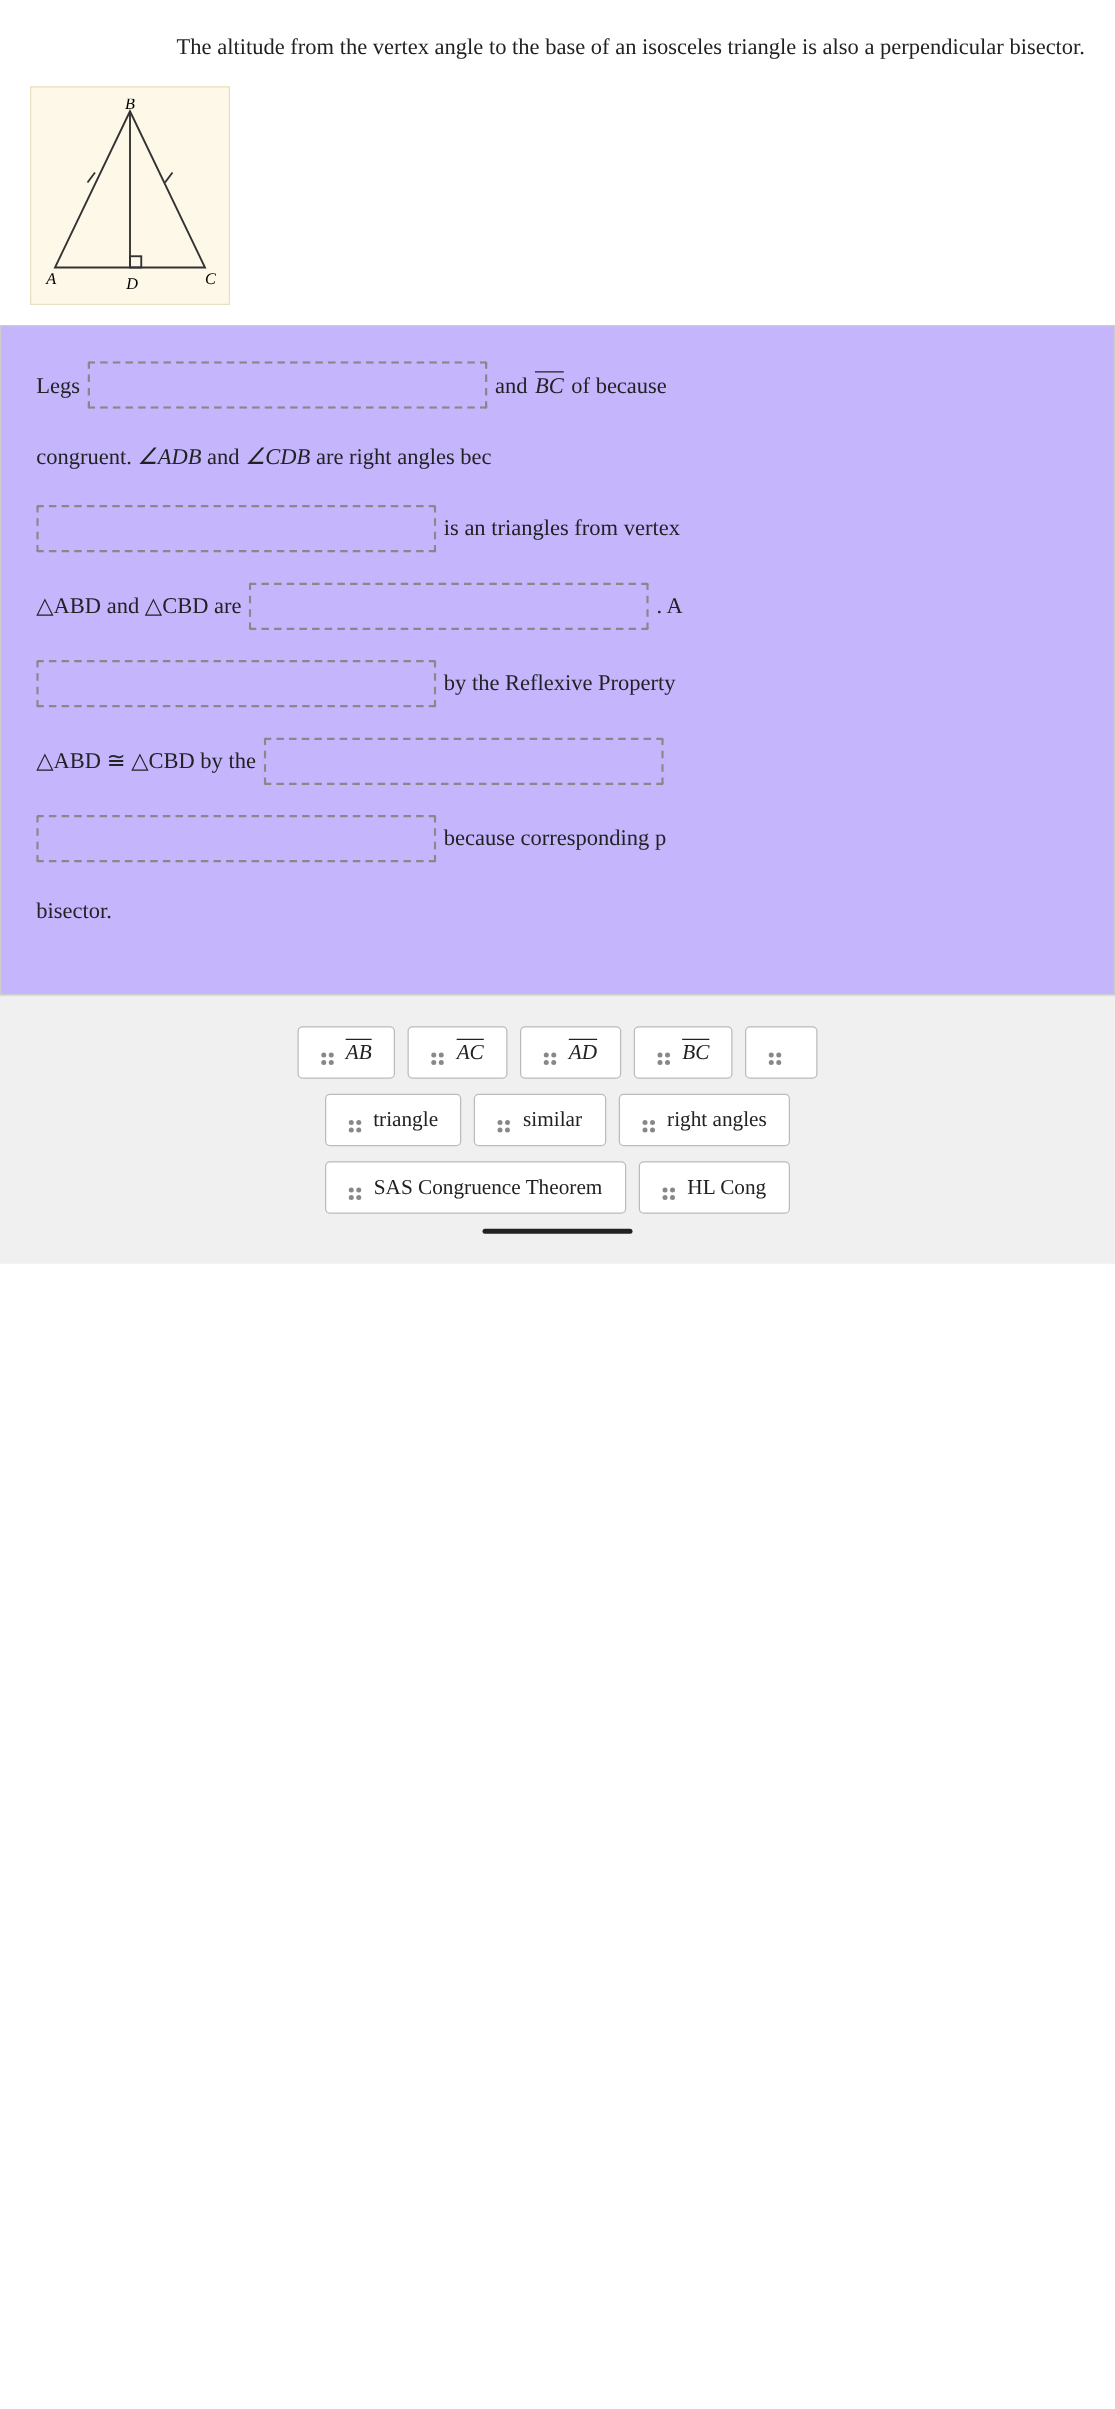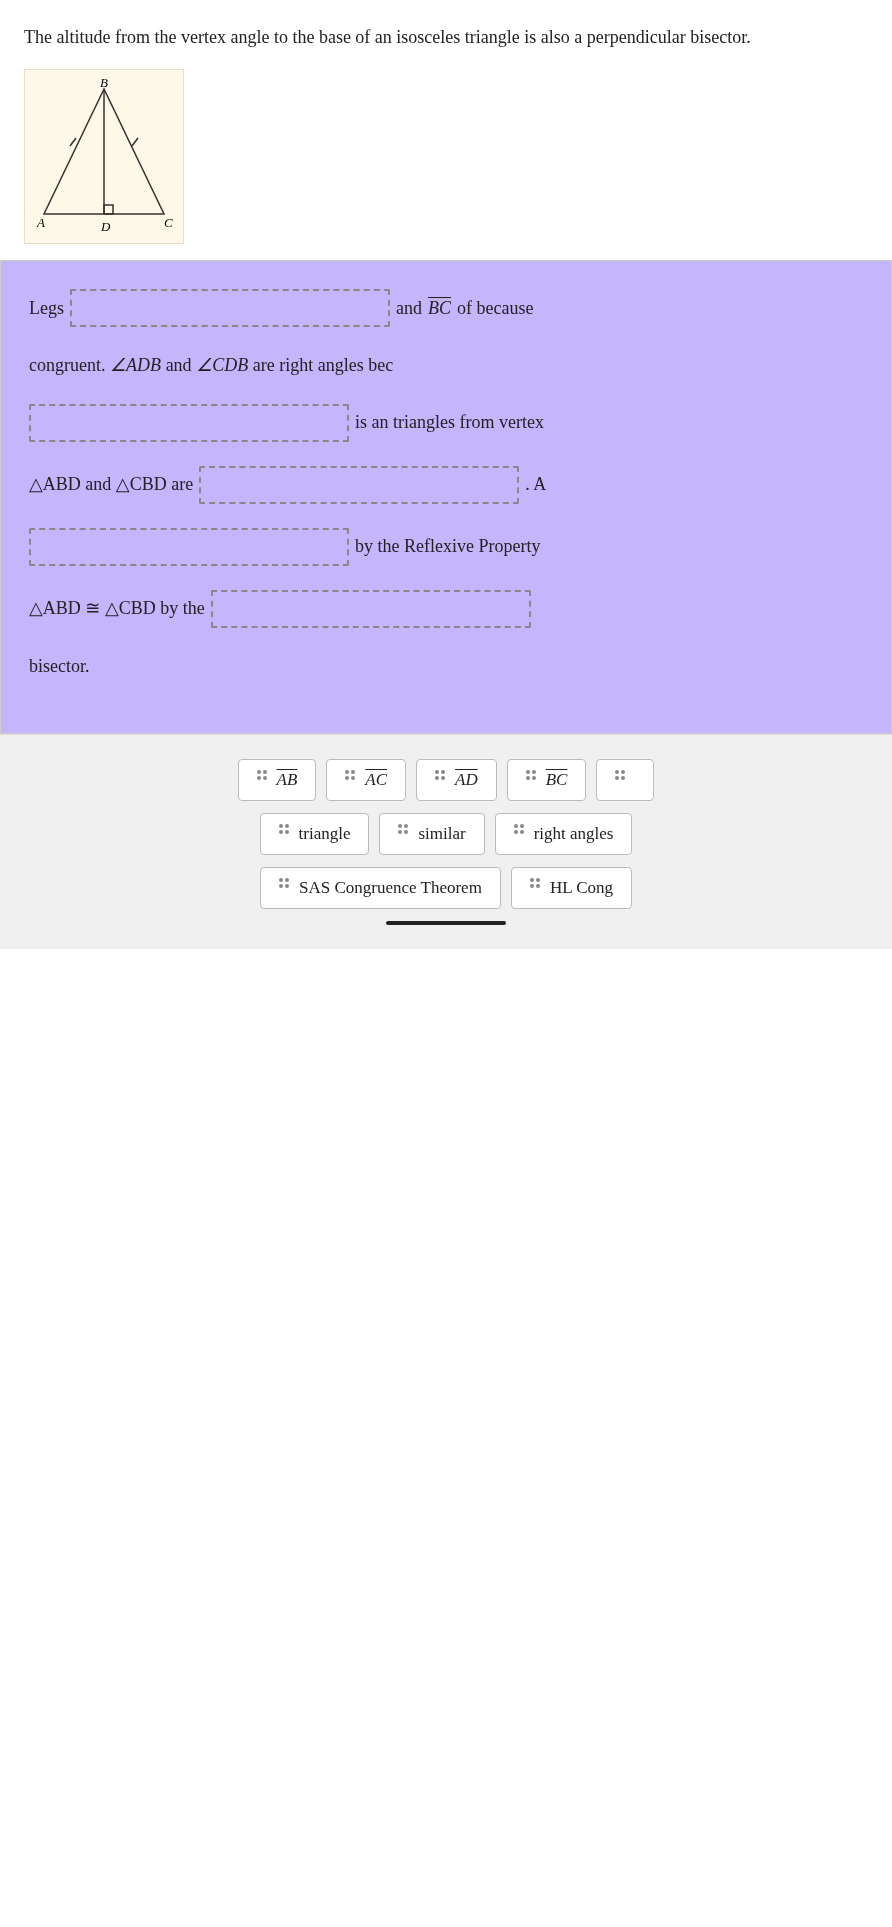--- a/index.html
+++ b/index.html
@@ -15,20 +15,21 @@
 
     .top-section {
       padding: 24px 24px 16px 24px;
       background: #fff;
     }
 
     .intro-text {
       font-size: 18px;
       line-height: 1.5;
       margin-bottom: 18px;
+      text-align: right;
     }
 
     .triangle-diagram {
       background: #fdf8e8;
       border: 1px solid #e8e0c0;
       width: 160px;
       height: 175px;
       margin-bottom: 0px;
       display: flex;
       align-items: center;
@@ -99,21 +100,21 @@
     }
 
     .tile {
       background: #fff;
       border: 1.5px solid #bbb;
       border-radius: 4px;
       padding: 10px 18px;
       font-size: 17px;
       cursor: grab;
       display: flex;
-      align-items: flex-start;
+      align-items: flex-end;
       gap: 8px;
       font-family: Georgia, serif;
     }
 
     .tile-icon {
       color: #777;
       font-size: 14px;
       display: inline-grid;
       grid-template-columns: 1fr 1fr;
       gap: 2px;
@@ -196,20 +197,24 @@
   <div class="proof-line">
     <span class="dashed-box dashed-box-wide"></span>
     <span>by the Reflexive Property</span>
   </div>
 
   <div class="proof-line">
     <span><span class="math-text">△ABD ≅ △CBD</span> by the</span>
     <span class="dashed-box dashed-box-wide"></span>
   </div>
 
+  <div class="proof-line">
+    <span class="dashed-box dashed-box-wide"></span>
+    <span>because corresponding p</span>
+  </div>
 
 
   <div class="proof-line">
     <span>bisector.</span>
   </div>
 
 </div>
 
 <div class="bottom-tray">
 

